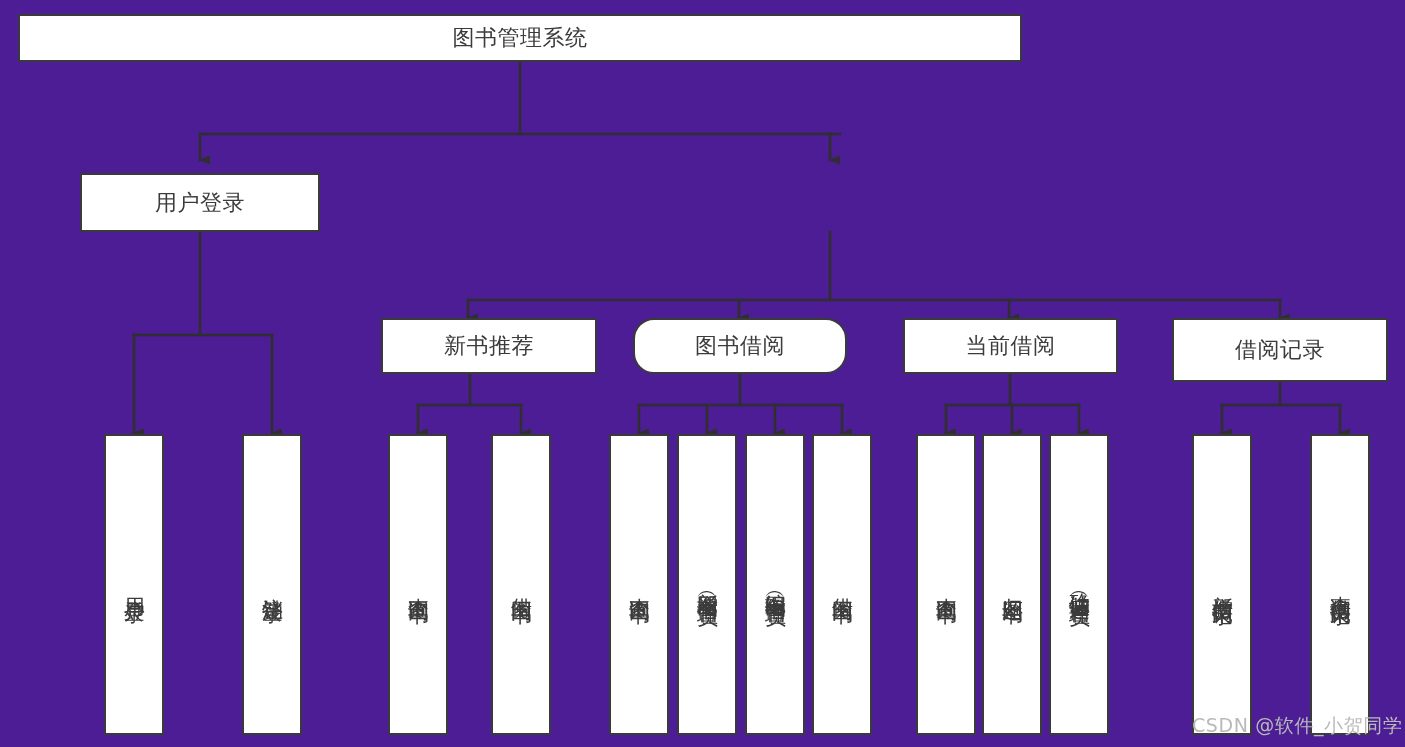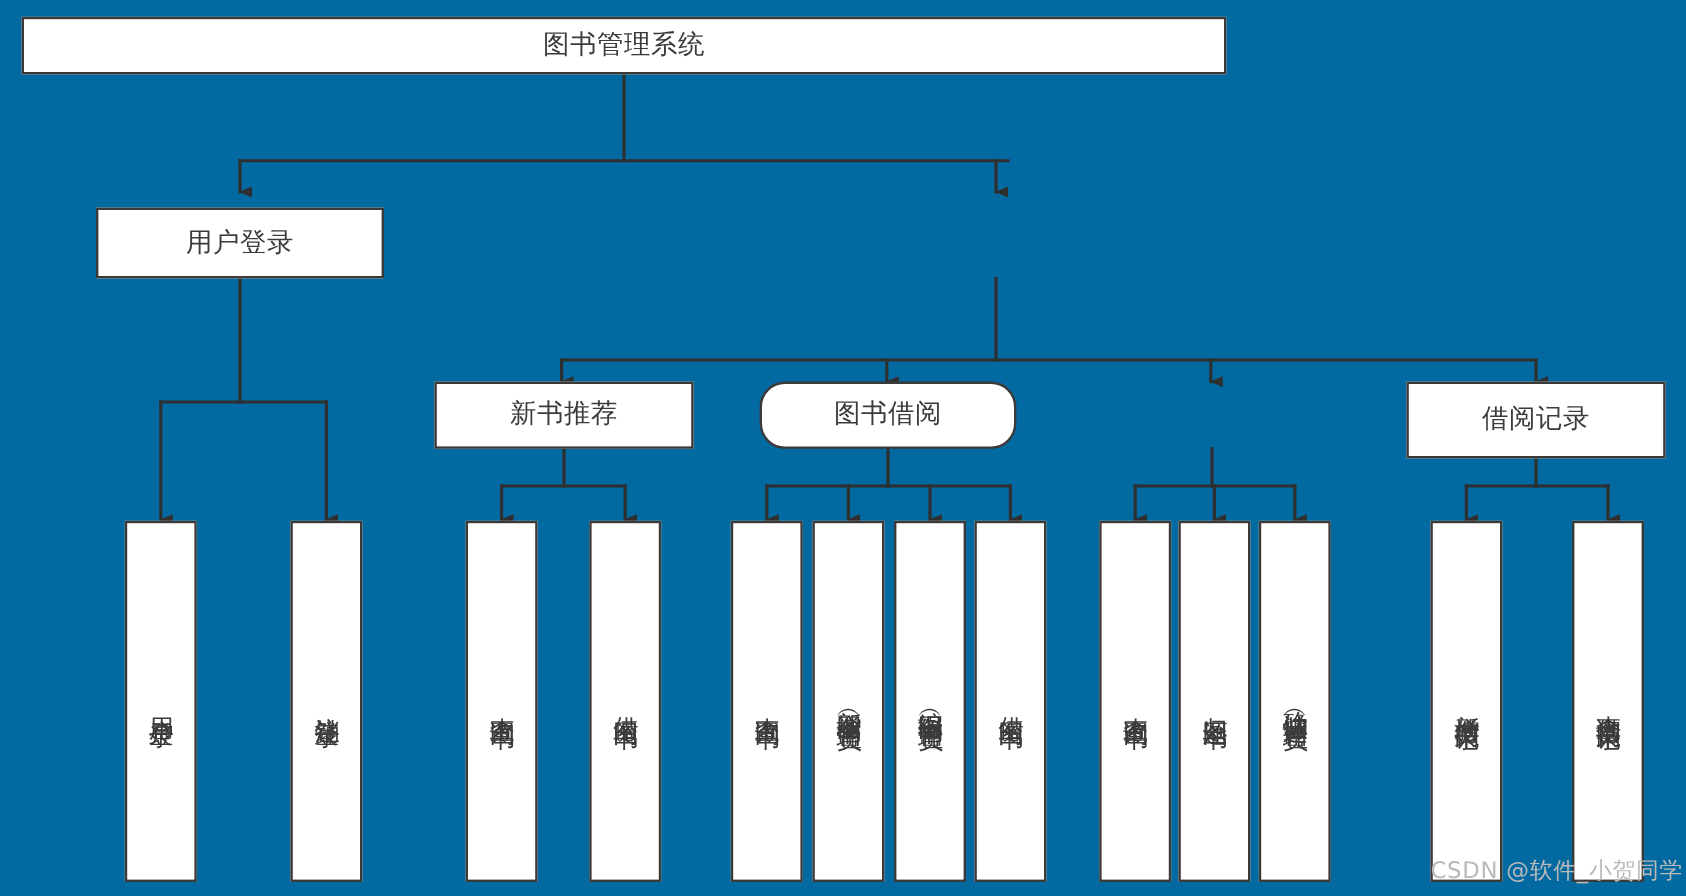--- a/index.html
+++ b/index.html
@@ -8,21 +8,21 @@
     padding: 0;
     background: #ffffff;
   }
   body {
     font-family: "DejaVu Sans", "Liberation Sans", sans-serif;
   }
   #diagram-root {
     position: relative;
     width: 1405px;
     height: 747px;
-    background: #0369a1;
+    background: #4c1d95;
     overflow: hidden;
   }
   #diagram-svg {
     position: absolute;
     left: 0;
     top: 0;
     width: 1405px;
     height: 747px;
   }
   .node {
@@ -123,25 +123,28 @@
   </svg>
 
   <div class="node horizontal" style="left:18px; top:14px; width:1004px; height:48px;">
     <span class="label">图书管理系统</span>
   </div>
 
   <div class="node horizontal" style="left:80px; top:173px; width:240px; height:59px;">
     <span class="label">用户登录</span>
   </div>
 
-  <div class="node horizontal" style="left:362px; top:318px; width:216px; height:56px;">
+  <div class="node horizontal" style="left:381px; top:318px; width:216px; height:56px;">
     <span class="label">新书推荐</span>
   </div>
   <div class="node horizontal" style="left:633px; top:318px; width:214px; height:56px;border-radius:21px;">
     <span class="label">图书借阅</span>
+  </div>
+  <div class="node horizontal" style="left:903px; top:318px; width:215px; height:56px;">
+    <span class="label">当前借阅</span>
   </div>
   <div class="node horizontal" style="left:1172px; top:318px; width:216px; height:64px;">
     <span class="label">借阅记录</span>
   </div>
 
   <div class="node vertical" style="left:104px; top:434px; width:60px; height:301px;">
     <span class="label">用户登录</span>
   </div>
   <div class="node vertical" style="left:242px; top:434px; width:60px; height:301px;">
     <span class="label">注销登录</span>

